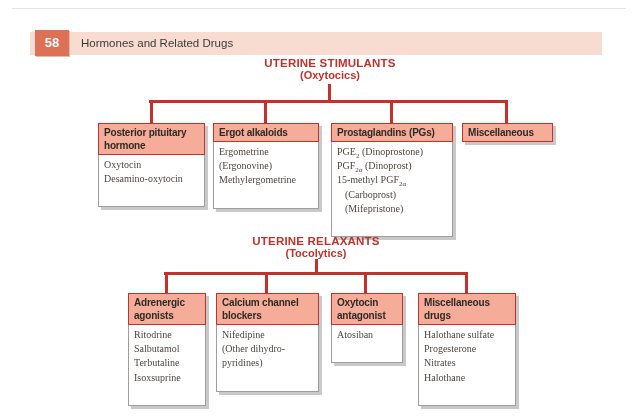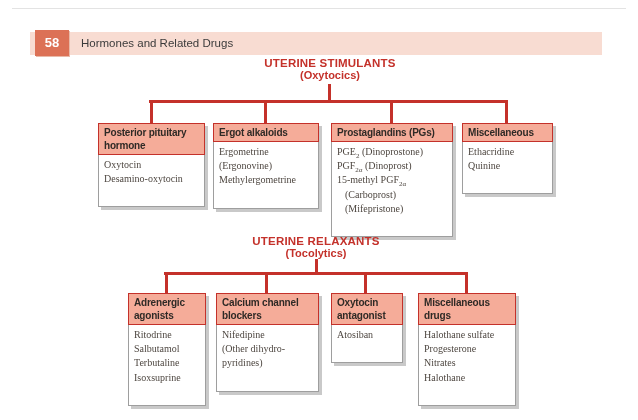--- a/index.html
+++ b/index.html
@@ -112,24 +112,20 @@
       <span class="line"><span>PGE</span><sub>2</sub><span> (Dinoprostone)</span></span>
       <span class="line"><span>PGF</span><sub>2α</sub><span> (Dinoprost)</span></span>
       <span class="line"><span>15-methyl PGF</span><sub>2α</sub><span></span></span>
       <span class="line indent">(Carboprost)</span>
       <span class="line indent">(Mifepristone)</span>
     </div>
   </div>
 
   <div class="box" id="s-b4">
     <div class="box-header">Miscellaneous</div>
-    <div class="box-body">
-      <span class="line">Ethacridine</span>
-      <span class="line">Quinine</span>
-    </div>
   </div>
 
   <div class="sec-title" id="relax-title">
     <div class="t1">UTERINE RELAXANTS</div>
     <div class="t2">(Tocolytics)</div>
   </div>
 
   <div class="cline" style="left:315px; top:259px; width:3px;   height:15px;"></div>
   <div class="cline" style="left:164px; top:272px; width:304px; height:3px;"></div>
   <div class="cline" style="left:165px; top:274px; width:3px;   height:19px;"></div>

